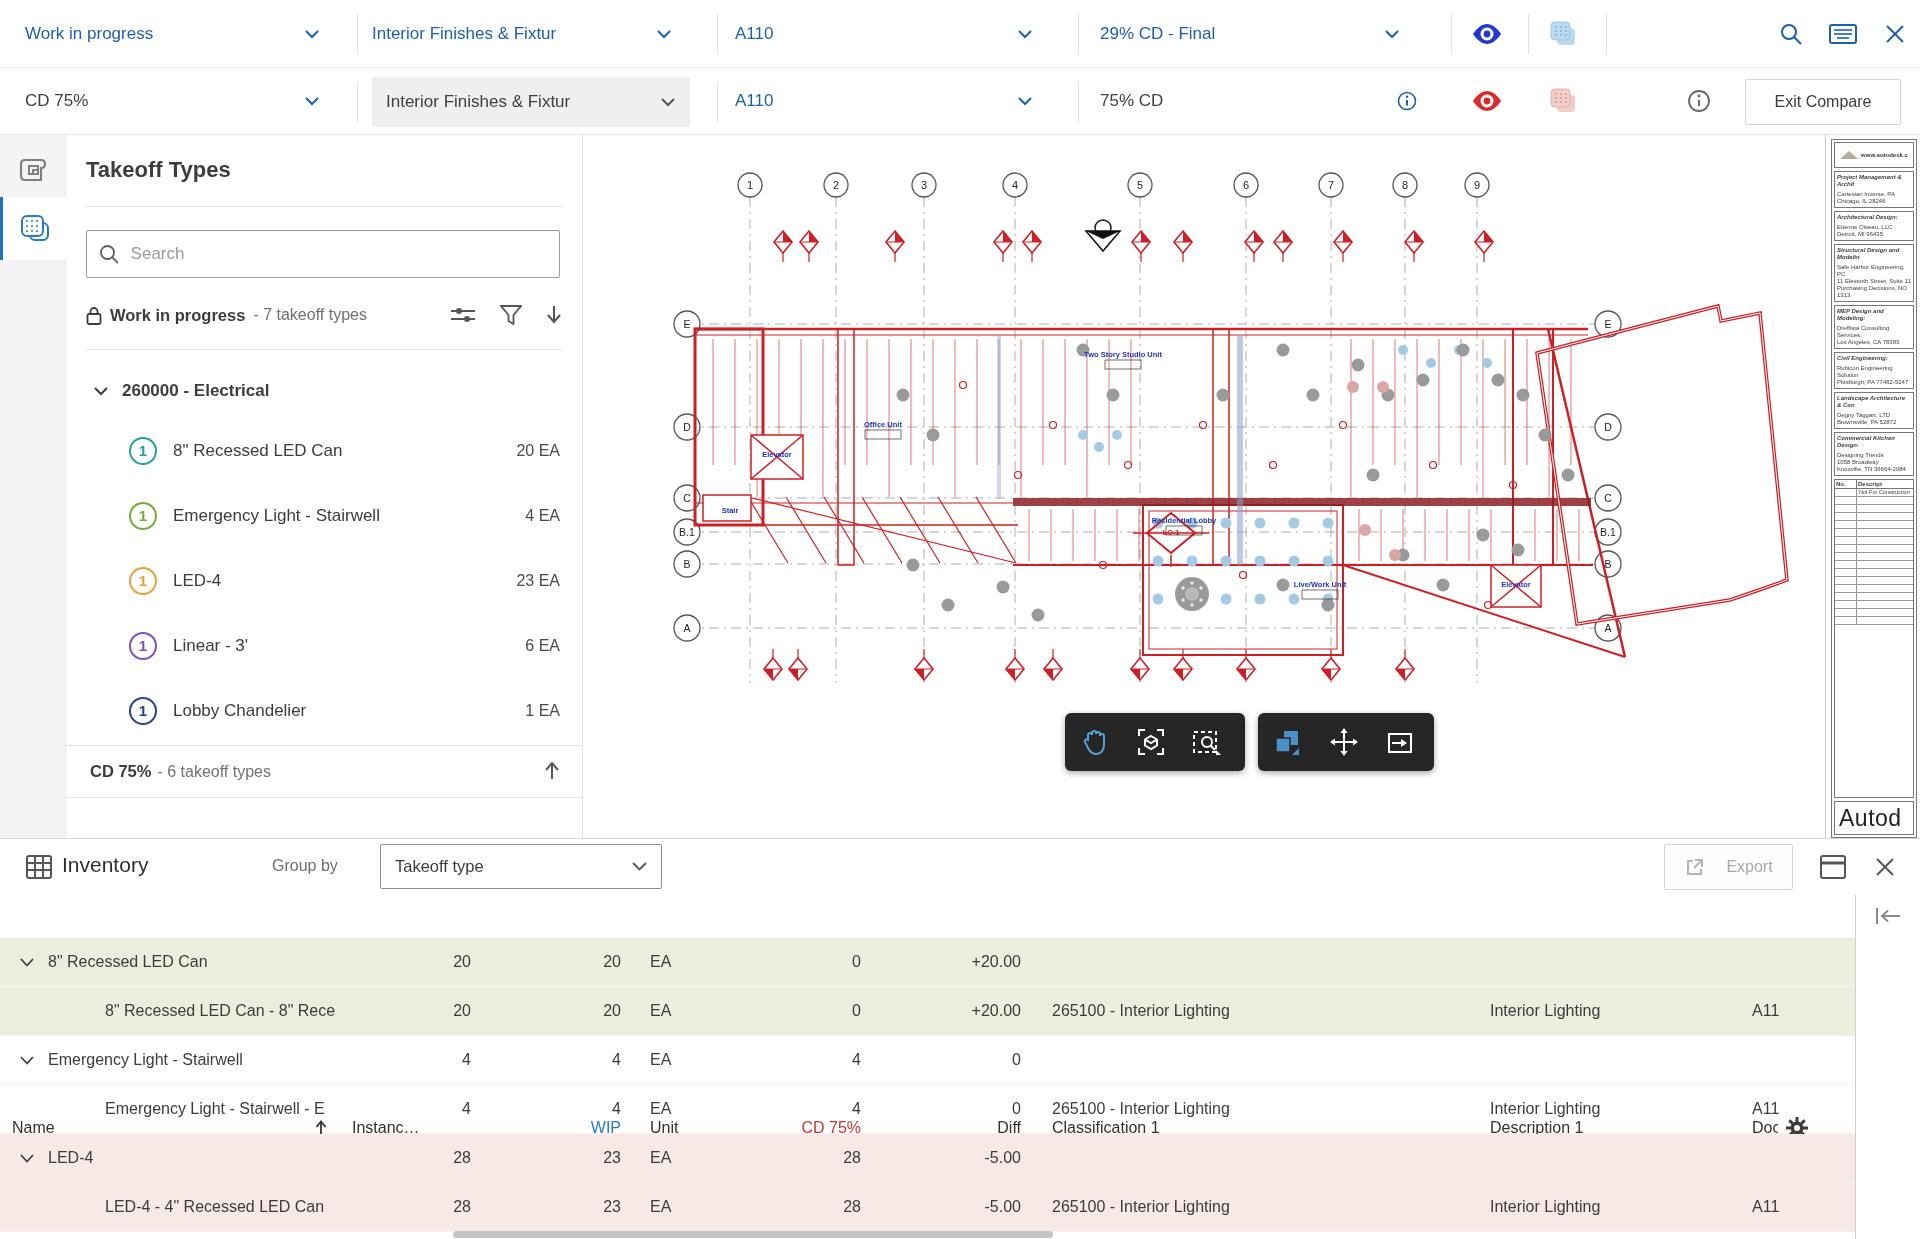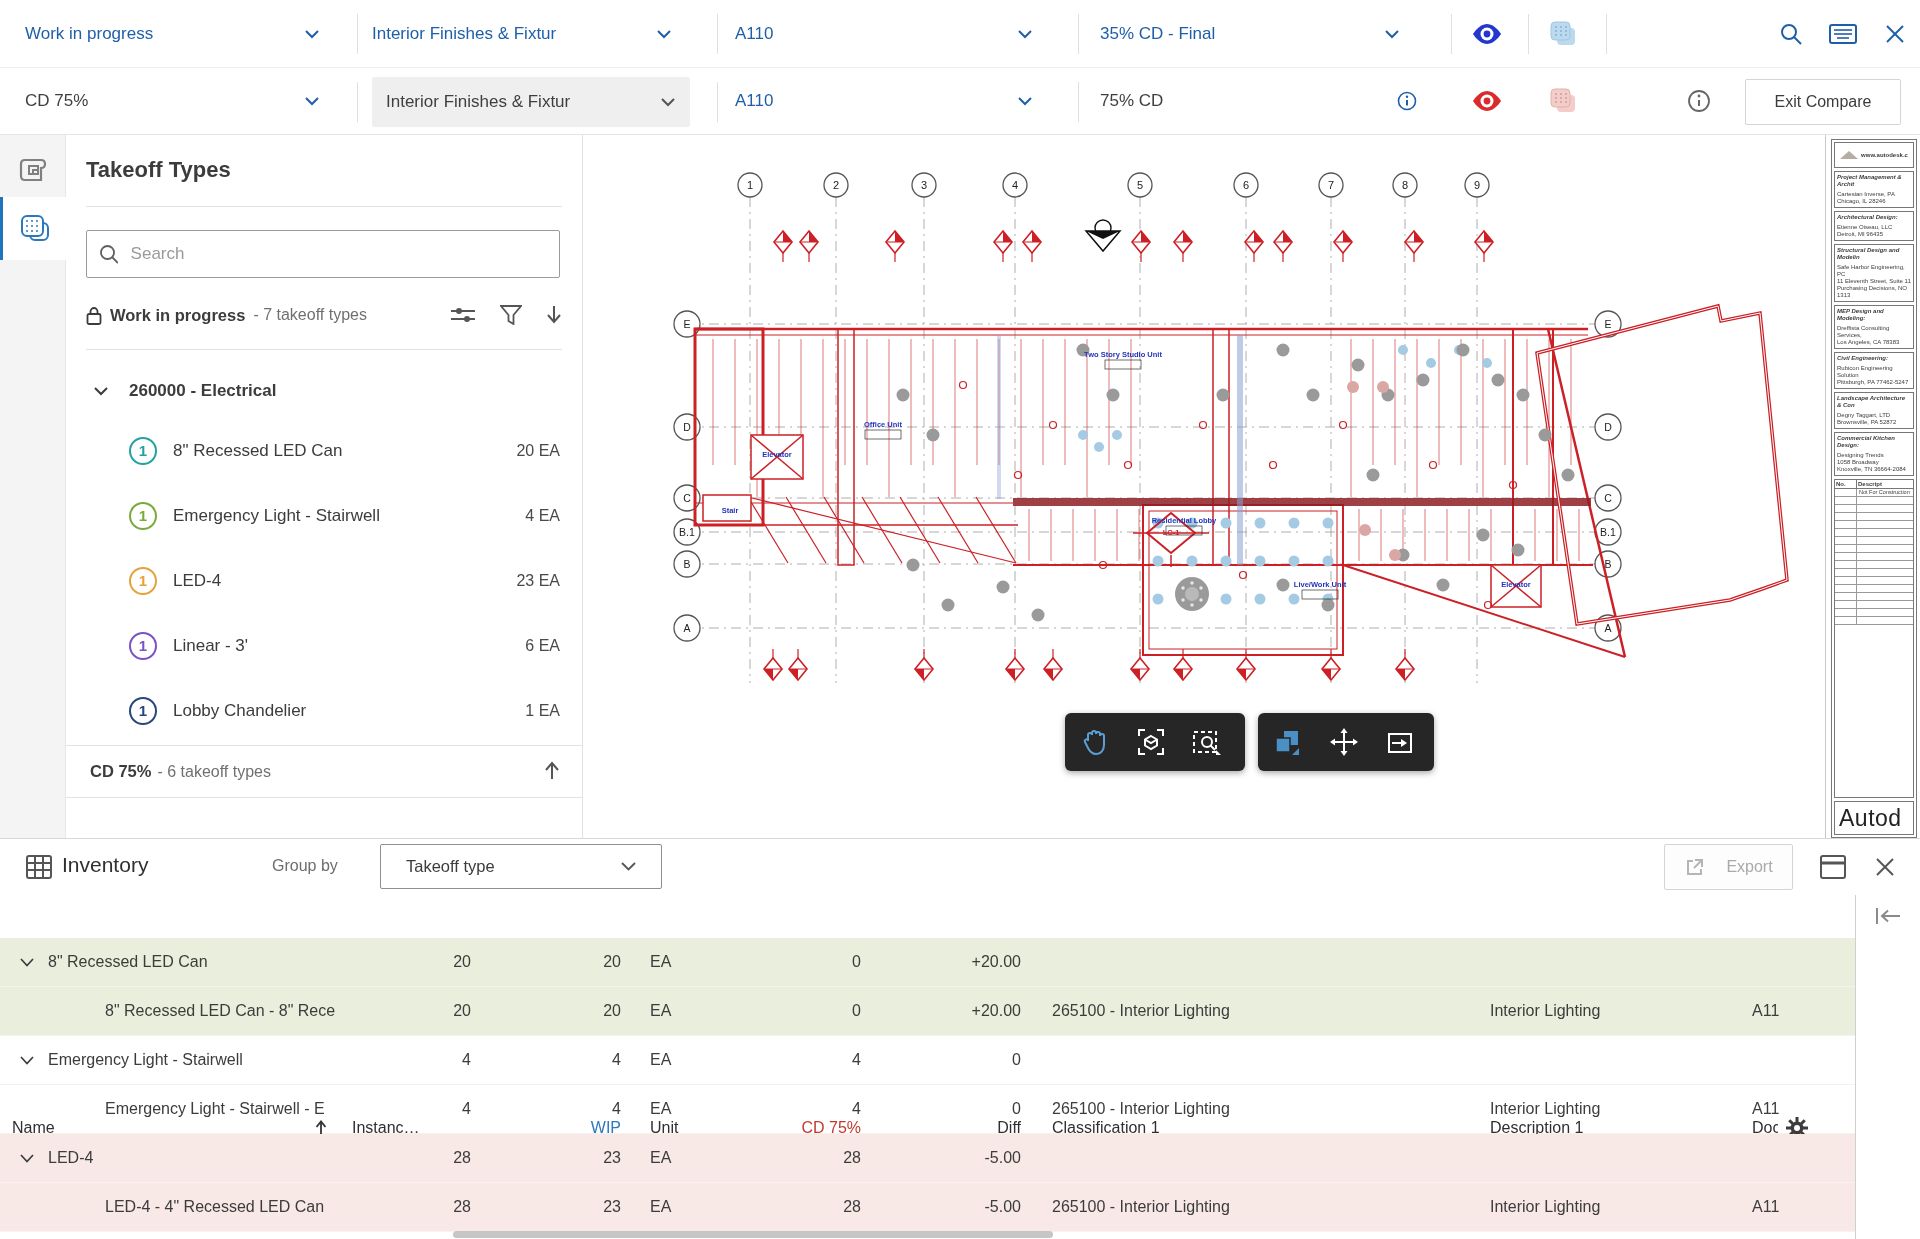--- a/index.html
+++ b/index.html
@@ -43,21 +43,21 @@
   .search input { border:none; outline:none; font-size:17px; width:100%;
     font-family:"Liberation Sans",sans-serif; color:#3c3c3c; }
   .search input::placeholder { color:#9a9a9a; }
   .wip-row { position:absolute; left:20px; right:20px; top:160px; height:40px;
     display:flex; align-items:center; gap:8px; font-size:16px; }
   .wip-row b { font-size:16.5px; }
   .wip-row .suffix { color:#707070; }
   .wip-row .tools { margin-left:auto; display:flex; gap:24px; align-items:center; }
   .takeoff-list { position:absolute; left:0; right:0; top:228px; height:365px;
                   overflow:hidden; }
-  .tgroup { height:55px; display:flex; align-items:center; gap:20px;
+  .tgroup { height:55px; display:flex; align-items:center; gap:13px;
             padding-left:27px; font-weight:bold; font-size:17px; cursor:pointer; }
   .titem { height:65px; display:flex; align-items:center; padding-left:63px;
            padding-right:22px; cursor:pointer; }
   .badge { width:28px; height:28px; border-radius:50%; border:2px solid;
     display:flex; align-items:center; justify-content:center; font-size:15px;
     font-weight:bold; flex:0 0 auto; }
   .titem .nm { margin-left:16px; font-size:17px; }
   .titem .qty { margin-left:auto; font-size:16px; color:#4a4a4a; }
   .panel-footer { position:absolute; left:0; right:0; top:610px; height:53px;
     background:#fff; border-top:1px solid #e2e2e2; border-bottom:1px solid #e2e2e2;
@@ -98,21 +98,21 @@
           justify-content:center; cursor:pointer; border-radius:4px; }
 
   
   .inventory { position:absolute; top:838px; left:0; width:1920px; height:467px;
     background:#fff; border-top:1px solid #d8d8d8; }
   .inv-head { position:absolute; top:0; left:0; right:0; height:56px; }
   .inv-title { position:absolute; left:62px; top:14px; font-size:21px; color:#2f2f2f; }
   .groupby-lbl { position:absolute; left:272px; top:18px; font-size:16px; color:#6d6d6d; }
   .groupby { position:absolute; left:380px; top:5px; width:282px; height:45px;
     border:1px solid #8f8f8f; border-radius:2px; display:flex; align-items:center;
-    justify-content:space-between; padding:0 25px; font-size:16.5px; cursor:pointer; }
+    justify-content:space-between; padding:0 14px; font-size:16.5px; cursor:pointer; }
   .export { left:1664px; top:5px; width:129px; height:46px; color:#a9a9a9; gap:22px; }
   .thead { position:absolute; top:56px; left:0; width:1855px; height:38px;
     border-bottom:1px solid #e3e3e3; font-size:16px; color:#2f2f2f; }
   .grid-row { display:grid; height:100%; align-items:center;
     grid-template-columns:340px 135px 150px 145px 95px 160px 465px 262px 103px; }
   .c-name { padding-left:12px; display:flex; align-items:center; }
   .c-inst { padding-left:12px; }
   .c-right { text-align:right; padding-right:4px; }
   .c-unit { padding-left:25px; }
   .c-class { padding-left:27px; }
@@ -154,21 +154,21 @@
   </div>
   <div class="vdiv" style="left:717px"></div>
   <div class="dd" style="left:735px;width:298px">
     <span class="lbl blue">A110</span>
     <svg width="16" height="10">
         <polyline points="2,2 8,8 14,2" fill="none" stroke="#1f5fa9" stroke-width="2"></polyline>
       </svg>
   </div>
   <div class="vdiv" style="left:1078px"></div>
   <div class="dd" style="left:1100px;width:300px">
-    <span class="lbl blue">35% CD - Final</span>
+    <span class="lbl blue">29% CD - Final</span>
     <svg width="16" height="10">
         <polyline points="2,2 8,8 14,2" fill="none" stroke="#1f5fa9" stroke-width="2"></polyline>
       </svg>
   </div>
   <div class="vdiv" style="left:1451px"></div>
   <div class="iconbtn" style="left:1464px">
     <svg width="34" height="22">
       <path d="M17,1 C25,1 31,11 31,11 C31,11 25,21 17,21 C9,21 3,11 3,11 C3,11 9,1 17,1 Z" fill="#2337cf"></path>
       <circle cx="17" cy="11" r="6.5" fill="#fff"></circle>
         <circle cx="17" cy="11" r="3.4" fill="#2337cf"></circle>

